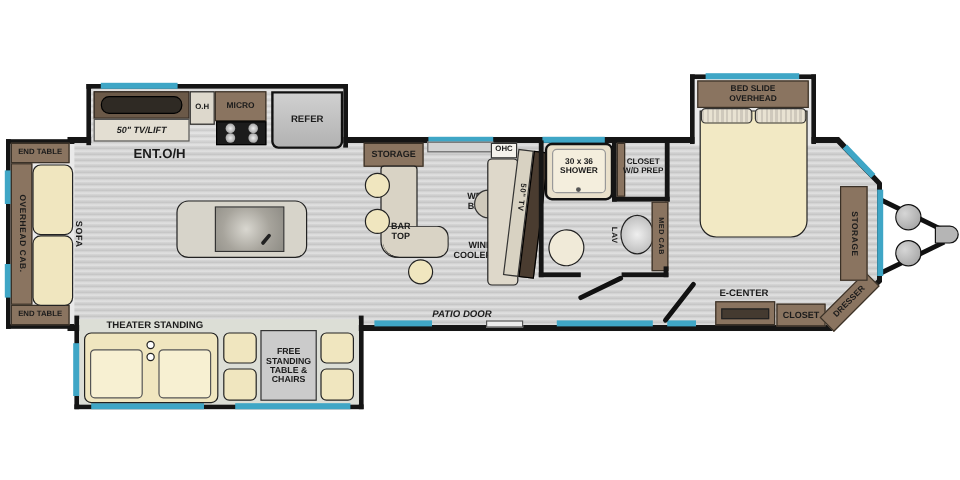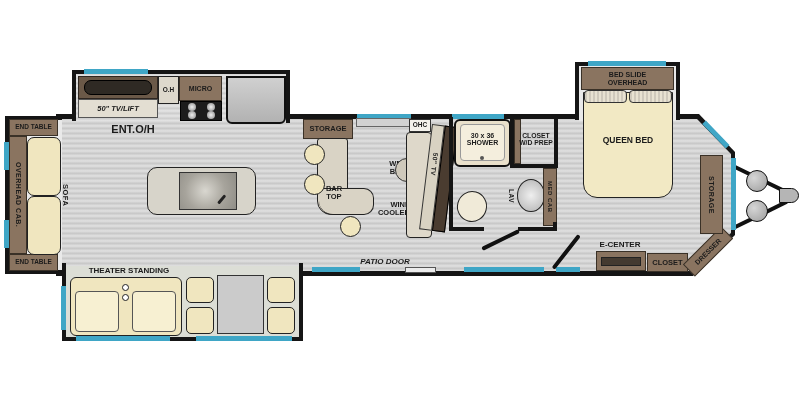--- a/index.html
+++ b/index.html
@@ -110,20 +110,21 @@
   <div class="lbl" style="left:179px;top:76px;width:43px;height:25px;font-size:7px;">MICRO</div>
   <div class="abs" style="left:180px;top:101px;width:42px;height:20px;background:#1c1c1c;border:1px solid #000;box-sizing:border-box;
               display:grid;grid-template-columns:1fr 1fr;place-items:center;padding:1px;">
     <span style="width:8px;height:8px;border-radius:50%;background:radial-gradient(#eee,#888);"></span>
     <span style="width:8px;height:8px;border-radius:50%;background:radial-gradient(#eee,#888);"></span>
     <span style="width:8px;height:8px;border-radius:50%;background:radial-gradient(#eee,#888);"></span>
     <span style="width:8px;height:8px;border-radius:50%;background:radial-gradient(#eee,#888);"></span>
   </div>
   <div class="abs" style="left:226px;top:76px;width:60px;height:48px;background:linear-gradient(180deg,#d0d0d0,#b2b2b2);
               border:2px solid #111;border-radius:0 0 6px 6px;box-sizing:border-box;"></div>
+  <div class="lbl" style="left:226px;top:76px;width:60px;height:48px;font-size:8px;">REFER</div>
   <div class="lbl" style="left:86px;top:123px;width:94px;height:13px;font-size:11px;">ENT.O/H</div>
 
   <div class="abs" style="left:147px;top:167px;width:109px;height:48px;background:#d7d4ca;border:1.5px solid #222;border-radius:10px;box-sizing:border-box;"></div>
   <div class="abs" style="left:179px;top:172px;width:58px;height:38px;background:radial-gradient(circle at 45% 50%,#d9d7d0 0%,#a7a49c 55%,#8f8d86 100%);
               border:1px solid #333;box-sizing:border-box;"></div>
   <div class="abs" style="left:216px;top:198px;width:11px;height:2.5px;background:#222;transform:rotate(-50deg);border-radius:2px;"></div>
 
   <div class="brown" style="left:303px;top:119px;width:50px;height:20px;"></div>
   <div class="lbl" style="left:303px;top:119px;width:50px;height:20px;font-size:7.5px;">STORAGE</div>
   <div class="abs" style="left:317px;top:138px;width:31px;height:77px;background:var(--counter);border:1.5px solid #222;
@@ -188,21 +189,20 @@
   <div class="brown" style="left:581px;top:67px;width:93px;height:23px;"></div>
   <div class="lbl" style="left:581px;top:67px;width:93px;height:23px;font-size:7px;flex-direction:column;">
     <span>BED SLIDE</span>
       <span>OVERHEAD</span>
   </div>
   <div class="abs" style="left:583px;top:92px;width:90px;height:106px;background:#f2e9c4;border:1.5px solid #222;border-radius:0 0 14px 14px;box-sizing:border-box;"></div>
   <div class="abs" style="left:584px;top:90px;width:43px;height:13px;border:1px solid #333;border-radius:4px;box-sizing:border-box;
               background:repeating-linear-gradient(90deg,#cfc9bc 0 2px,#e8e2d2 2px 4px);"></div>
   <div class="abs" style="left:629px;top:90px;width:43px;height:13px;border:1px solid #333;border-radius:4px;box-sizing:border-box;
               background:repeating-linear-gradient(90deg,#cfc9bc 0 2px,#e8e2d2 2px 4px);"></div>
-  <div class="lbl" style="left:583px;top:132px;width:90px;height:16px;font-size:8.5px;">QUEEN BED</div>
 
   <div class="lbl" style="left:590px;top:240px;width:60px;height:11px;font-size:8px;">E-CENTER</div>
   <div class="brown" style="left:596px;top:251px;width:50px;height:20px;"></div>
   <div class="abs" style="left:601px;top:257px;width:40px;height:9px;background:#443a30;border:1px solid #222;box-sizing:border-box;"></div>
   <div class="brown" style="left:647px;top:253px;width:41px;height:19px;"></div>
   <div class="lbl" style="left:647px;top:253px;width:41px;height:19px;font-size:7.5px;">CLOSET</div>
   <div class="brown" style="left:681px;top:243px;width:54px;height:17px;transform:rotate(-45deg);"></div>
   <div class="lbl" style="left:681px;top:243px;width:54px;height:17px;font-size:7px;transform:rotate(-45deg);">DRESSER</div>
   <div class="brown" style="left:700px;top:155px;width:23px;height:79px;"></div>
   <div class="lbl vlbl" style="left:700px;top:155px;width:23px;height:79px;font-size:7px;">STORAGE</div>
@@ -212,16 +212,22 @@
     <div class="abs" style="left:4px;top:13px;width:44px;height:41px;background:#f7f0d2;border:1px solid #555;border-radius:4px;box-sizing:border-box;"></div>
     <div class="abs" style="left:61px;top:13px;width:44px;height:41px;background:#f7f0d2;border:1px solid #555;border-radius:4px;box-sizing:border-box;"></div>
     <div class="abs circle" style="left:51px;top:6px;width:7px;height:7px;background:#fff;border:1.5px solid #222;box-sizing:border-box;"></div>
     <div class="abs circle" style="left:51px;top:16px;width:7px;height:7px;background:#fff;border:1.5px solid #222;box-sizing:border-box;"></div>
   </div>
   <div class="beige" style="left:186px;top:277px;width:28px;height:26px;border-radius:5px;"></div>
   <div class="beige" style="left:186px;top:307px;width:28px;height:27px;border-radius:5px;"></div>
   <div class="beige" style="left:267px;top:277px;width:28px;height:26px;border-radius:5px;"></div>
   <div class="beige" style="left:267px;top:307px;width:28px;height:27px;border-radius:5px;"></div>
   <div class="abs" style="left:217px;top:275px;width:47px;height:59px;background:#cbcbcb;border:1.5px solid #333;box-sizing:border-box;"></div>
+  <div class="lbl" style="left:213px;top:277px;width:55px;height:55px;font-size:7.3px;flex-direction:column;">
+    <span>FREE</span>
+      <span>STANDING</span>
+    <span>TABLE &amp;</span>
+      <span>CHAIRS</span>
+  </div>
 
   <div class="lbl" style="left:352px;top:257px;width:66px;height:11px;font-size:8px;font-style:italic;">PATIO DOOR</div>
 
 </div>
 
 </body></html>

